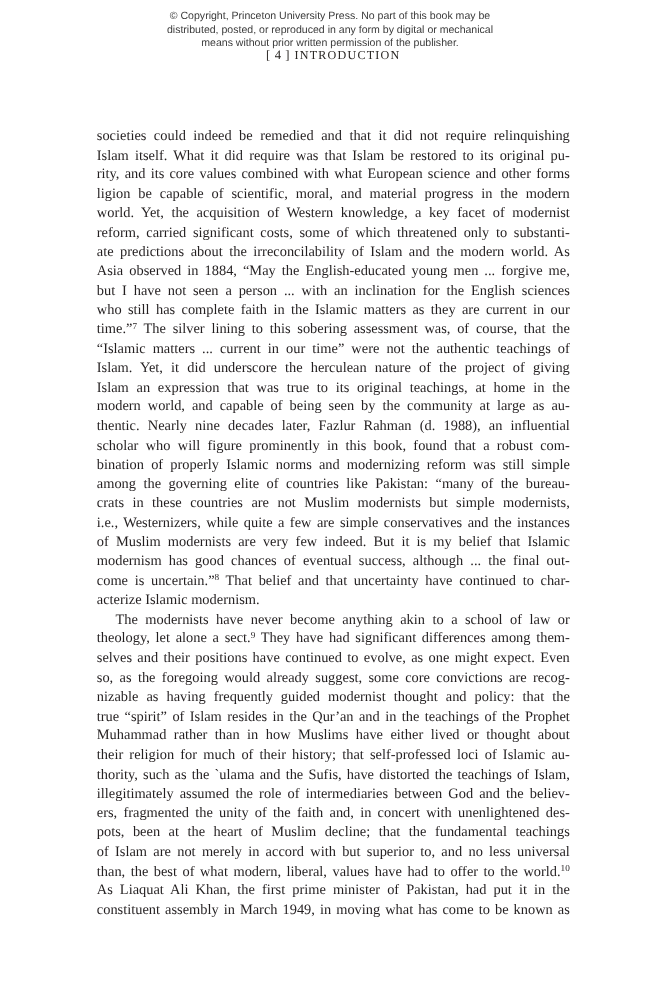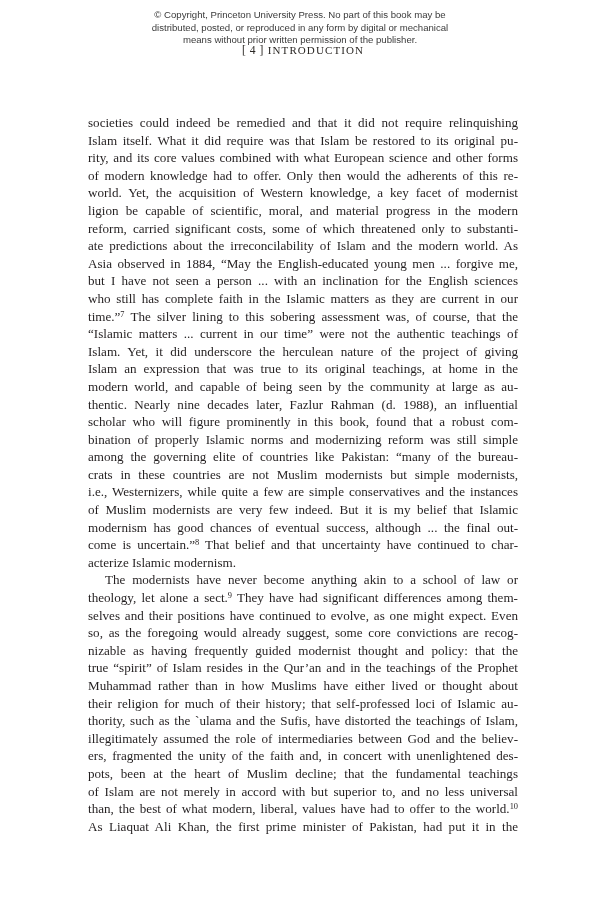--- a/index.html
+++ b/index.html
@@ -122,23 +122,22 @@
   </div>
 
   <div class="running-head">
     <span class="folio">[ 4 ]</span><span class="head-title">INTRODUCTION</span>
   </div>
 
   <div class="textblock">
       <div class="line just">societies could indeed be remedied and that it did not require relinquishing</div>
       <div class="line just">Islam itself. What it did require was that Islam be restored to its original pu-</div>
       <div class="line just">rity, and its core values combined with what European science and other forms</div>
-      <div class="line just">of modern knowledge had to offer. Only then would the adherents of this re-</div>
+      <div class="line just">ligion be capable of scientific, moral, and material progress in the modern</div>
       <div class="line just">world. Yet, the acquisition of Western knowledge, a key facet of modernist</div>
-      <div class="line just">ligion be capable of scientific, moral, and material progress in the modern</div>
       <div class="line just">reform, carried significant costs, some of which threatened only to substanti-</div>
       <div class="line just">ate predictions about the irreconcilability of Islam and the modern world. As</div>
       <div class="line just">Asia observed in 1884, “May the English-educated young men ... forgive me,</div>
       <div class="line just">but I have not seen a person ... with an inclination for the English sciences</div>
       <div class="line just">who still has complete faith in the Islamic matters as they are current in our</div>
       <div class="line just">time.”<sup class="fn">7</sup> The silver lining to this sobering assessment was, of course, that the</div>
       <div class="line just">“Islamic matters ... current in our time” were not the authentic teachings of</div>
       <div class="line just">Islam. Yet, it did underscore the herculean nature of the project of giving</div>
       <div class="line just">Islam an expression that was true to its original teachings, at home in the</div>
       <div class="line just">modern world, and capable of being seen by the community at large as au-</div>
@@ -160,17 +159,18 @@
       <div class="line just">true “spirit” of Islam resides in the Qur’an and in the teachings of the Prophet</div>
       <div class="line just">Muhammad rather than in how Muslims have either lived or thought about</div>
       <div class="line just">their religion for much of their history; that self-professed loci of Islamic au-</div>
       <div class="line just">thority, such as the `ulama and the Sufis, have distorted the teachings of Islam,</div>
       <div class="line just">illegitimately assumed the role of intermediaries between God and the believ-</div>
       <div class="line just">ers, fragmented the unity of the faith and, in concert with unenlightened des-</div>
       <div class="line just">pots, been at the heart of Muslim decline; that the fundamental teachings</div>
       <div class="line just">of Islam are not merely in accord with but superior to, and no less universal</div>
       <div class="line just">than, the best of what modern, liberal, values have had to offer to the world.<sup class="fn">10</sup></div>
       <div class="line just">As Liaquat Ali Khan, the first prime minister of Pakistan, had put it in the</div>
+      <div class="line just">constituent assembly in March 1949, in moving what has come to be known as</div>
     </div>
 
   <div class="footer-note">For general queries, contact webmaster@press.princeton.edu</div>
 
 </div>
 
 </body></html>

